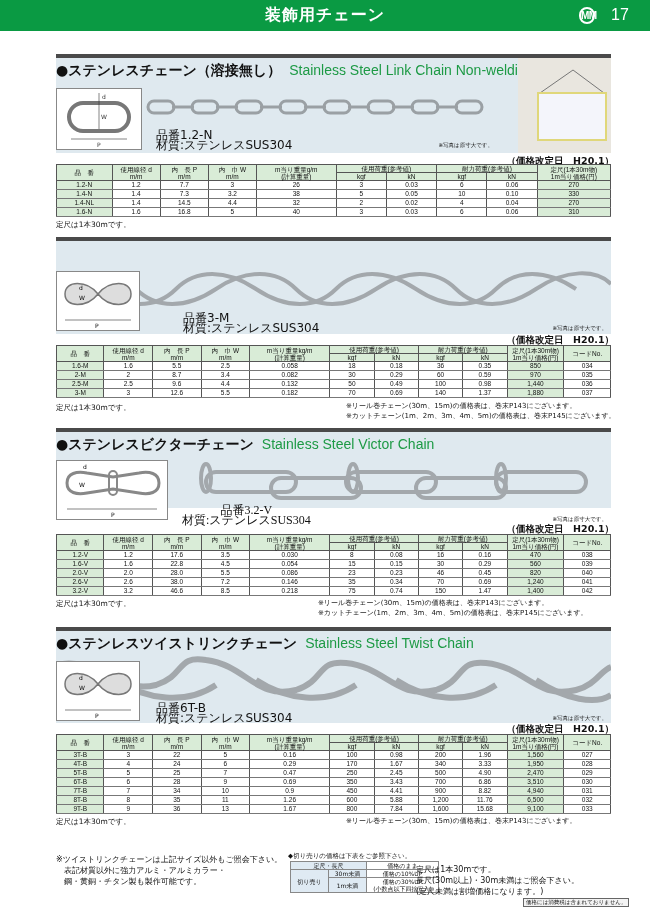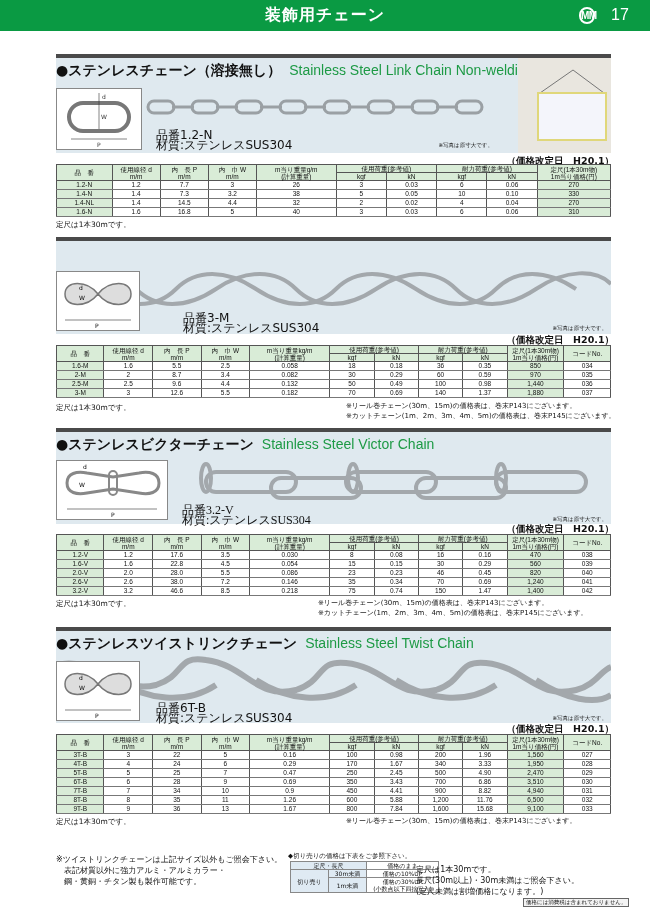--- a/index.html
+++ b/index.html
@@ -295,21 +295,21 @@
   </table>
   <div class="note" style="top:166px; left:0;">定尺は1本30mです。</div>
   <div class="refnote" style="top:164px; left:290px;">
     <div>※リール巻チェーン(30m、15m)の価格表は、巻末P143にございます。</div>
     <div>※カットチェーン(1m、2m、3m、4m、5m)の価格表は、巻末P145にございます。</div>
   </div>
 </div>
 
 <div class="section" style="top:428px;">
   <div class="topbar"></div>
-  <div class="banner" style="height:92px;">
+  <div class="banner" style="height:76px;text-align:center;">
     <div class="sec-title"><span>●ステンレスビクターチェーン</span><span class="en">Stainless Steel Victor Chain</span></div>
     <div class="chain-img" style="left:0; top:26px; width:555px; height:50px;">
       <svg width="555" height="50">
           <g fill="none" stroke="#a3a8ac" stroke-width="4">
         <rect x="150" y="14" width="90" height="20" rx="10"></rect>
             <rect x="215" y="20" width="90" height="20" rx="10"></rect>
             <rect x="290" y="14" width="90" height="20" rx="10"></rect>
             <rect x="360" y="20" width="90" height="20" rx="10"></rect>
             <rect x="440" y="14" width="90" height="20" rx="10"></rect>
         <ellipse cx="150" cy="20" rx="5" ry="14"></ellipse>

